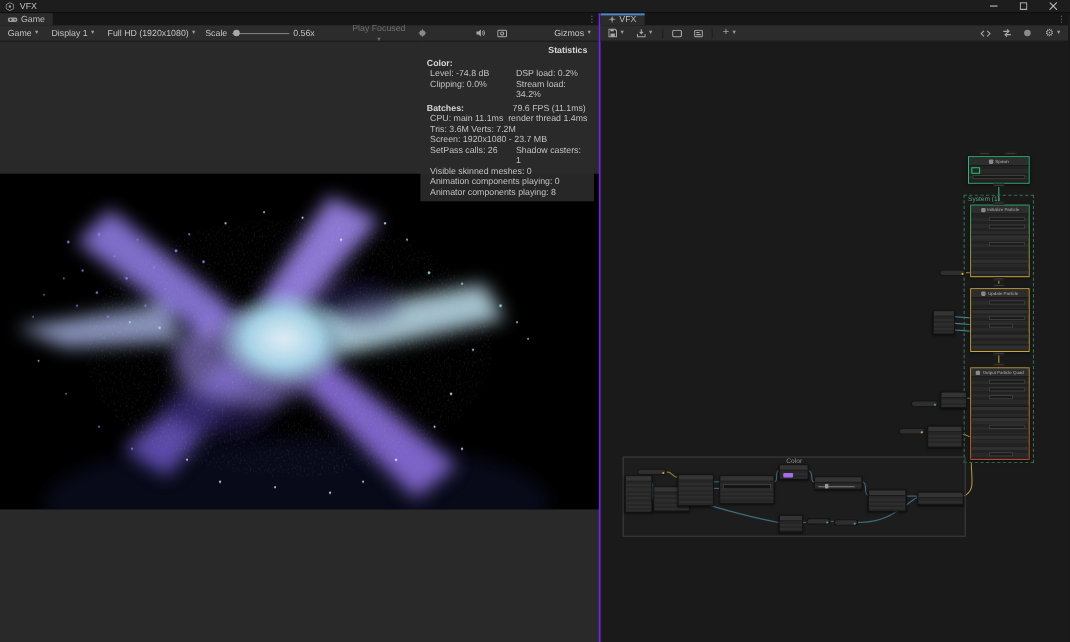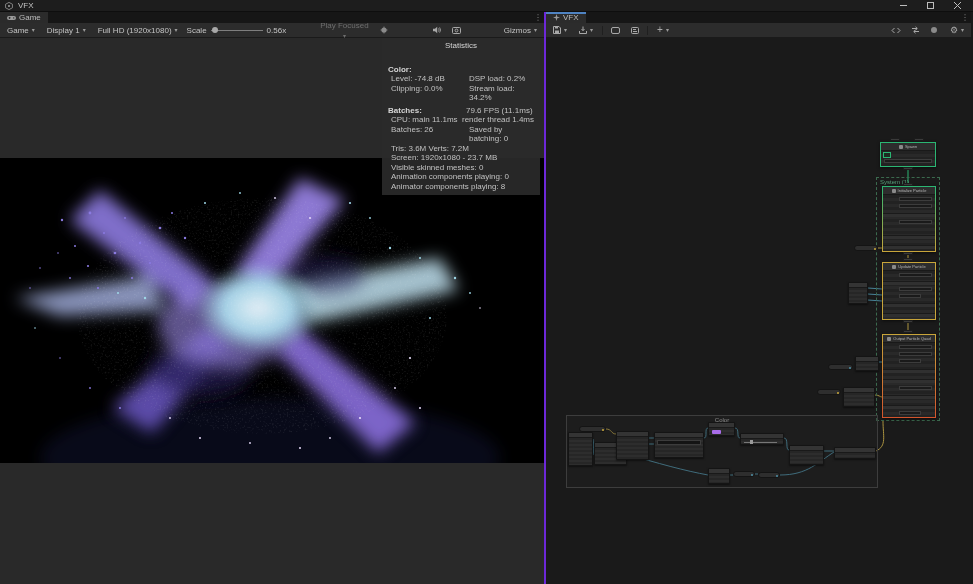--- a/index.html
+++ b/index.html
@@ -36,21 +36,21 @@
   .track { width:52px; height:1px; background:#7e7e7e; position:relative; }
   .knob { position:absolute; left:1px; top:-2.5px; width:6px; height:6px; border-radius:50%; background:#a8a8a8; }
   .tsep { width:1px; height:9px; background:#1f1f1f; }
 
   
   .gamecontent { position:relative; flex:1; background:#292929; overflow:hidden; }
   .render { position:absolute; left:0; top:120px; width:546px; height:305px; background:#000; }
 
   .statspanel { position:absolute; top:0; right:4px; width:158px; background:rgba(42,42,42,.93);
     padding:3px 6px 4px 6px; font-size:8px; line-height:9.5px; color:#c2c2c2; }
-  .statspanel .st-title { text-align:center; font-weight:normal; color:#d6d6d6; margin-bottom:14px; }
+  .statspanel .st-title { text-align:right; font-weight:bold; color:#d6d6d6; margin-bottom:2px; }
   .statspanel .hdg { font-weight:bold; color:#d6d6d6; }
   .stgrid { display:grid; grid-template-columns:78px auto; padding-left:3px; }
   .stline { padding-left:3px; white-space:pre; }
   .fpsrow { display:grid; grid-template-columns:78px auto; }
 
   
   .graph { position:relative; flex:1; background:#1a1a1a; overflow:hidden; }
   .wires { position:absolute; inset:0; pointer-events:none; }
 
   .sysbox { position:absolute; border:1px dashed #3b6a4e; }
@@ -280,26 +280,26 @@
             <span>Level: -74.8 dB</span>
             <span>DSP load: 0.2%</span>
             <span>Clipping: 0.0%</span>
             <span>Stream load: 34.2%</span>
           </div>
           <div class="fpsrow" style="margin-top:3px">
             <span class="hdg">Batches:</span>
             <span>79.6 FPS (11.1ms)</span>
           </div>
           <div class="stline">CPU: main 11.1ms  render thread 1.4ms</div>
-          <div class="stgrid">
-            <span>Batches: 26</span>
-            <span>Saved by batching: 0</span>
-          </div>
           <div class="stline">Tris: 3.6M Verts: 7.2M</div>
           <div class="stline">Screen: 1920x1080 - 23.7 MB</div>
+          <div class="stgrid">
+            <span>SetPass calls: 26</span>
+            <span>Shadow casters: 1</span>
+          </div>
           <div class="stline">Visible skinned meshes: 0</div>
           <div class="stline">Animation components playing: 0</div>
           <div class="stline">Animator components playing: 8</div>
         </div>
       </div>
     </div>
 
     <div class="pane right">
       <div class="tabstrip">
         <div class="tab focused">

